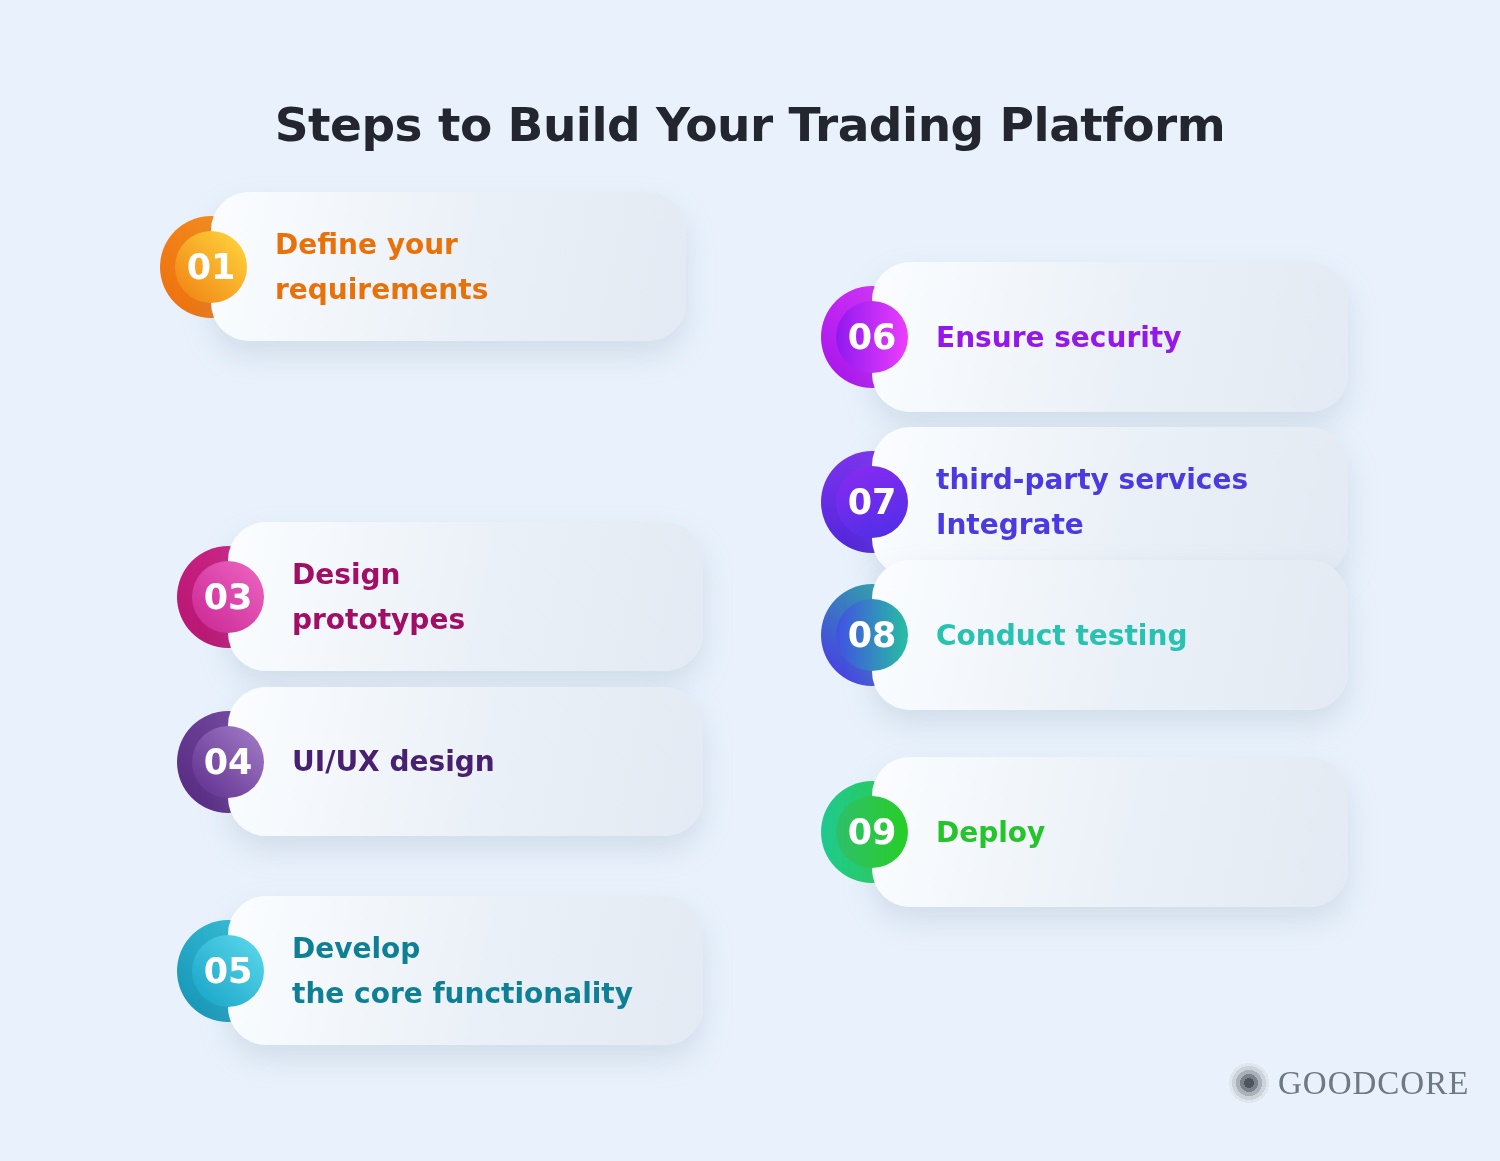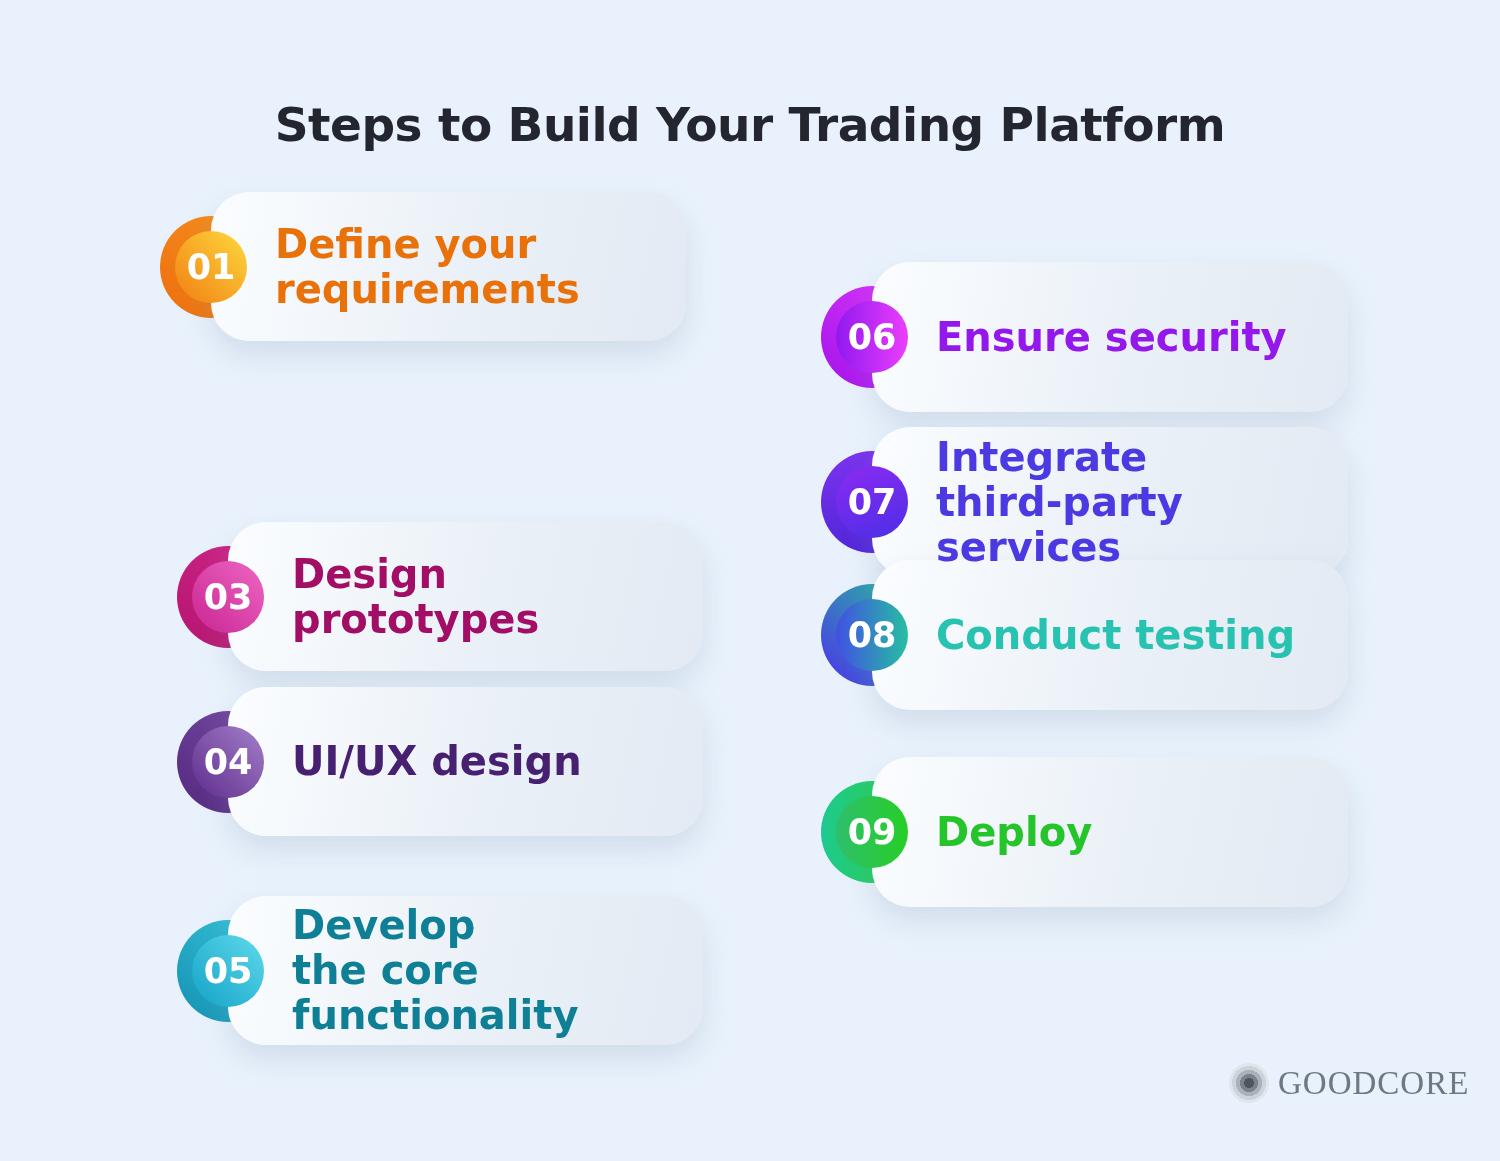--- a/index.html
+++ b/index.html
@@ -41,21 +41,21 @@
     z-index:3;
     display:flex;align-items:center;justify-content:center;
   }
   .step .badge-inner span{
     color:#FFFFFF;font-size:35px;font-weight:700;letter-spacing:0;
   }
   .step .label{
     position:absolute;left:115px;top:0;right:20px;bottom:0;
     display:flex;flex-direction:column;justify-content:center;
     color:var(--text,#333);
-    font-size:40px;font-weight:700;line-height:45px;
+    font-size:28px;font-weight:700;line-height:45px;
     z-index:4;letter-spacing:0;
   }
   .step .label span{display:block;}
 
   .logo{
     position:absolute;left:1228px;top:1060px;height:46px;
     display:flex;align-items:center;gap:16px;
   }
   .logo-icon{
     width:42px;height:42px;border-radius:50%;
@@ -140,22 +140,22 @@
     </div>
   </div>
 
   <div class="step" style="left: 821px; top: 427px; width: 527px; height: 150px; --text: #4B3AE2; --outer-dir: 180deg; --outer-from: #7B33EE; --outer-to: #5226D8; --inner-dir: 160deg; --inner-from: #8B2AF2; --inner-to: #4C2FE6;">
     <div class="badge-outer"></div>
     <div class="card"></div>
     <div class="badge-inner">
         <span>07</span>
       </div>
     <div class="label">
+      <span>third-party services</span>
       <span>Integrate</span>
-      <span>third-party services</span>
     </div>
   </div>
 
   <div class="step" style="left: 821px; top: 560px; width: 527px; height: 150px; --text: #27C2B0; --outer-dir: 45deg; --outer-from: #4C30EC; --outer-to: #28C598; --inner-dir: 90deg; --inner-from: #4150E2; --inner-to: #27BFA2;">
     <div class="badge-outer"></div>
     <div class="card"></div>
     <div class="badge-inner">
         <span>08</span>
       </div>
     <div class="label">

